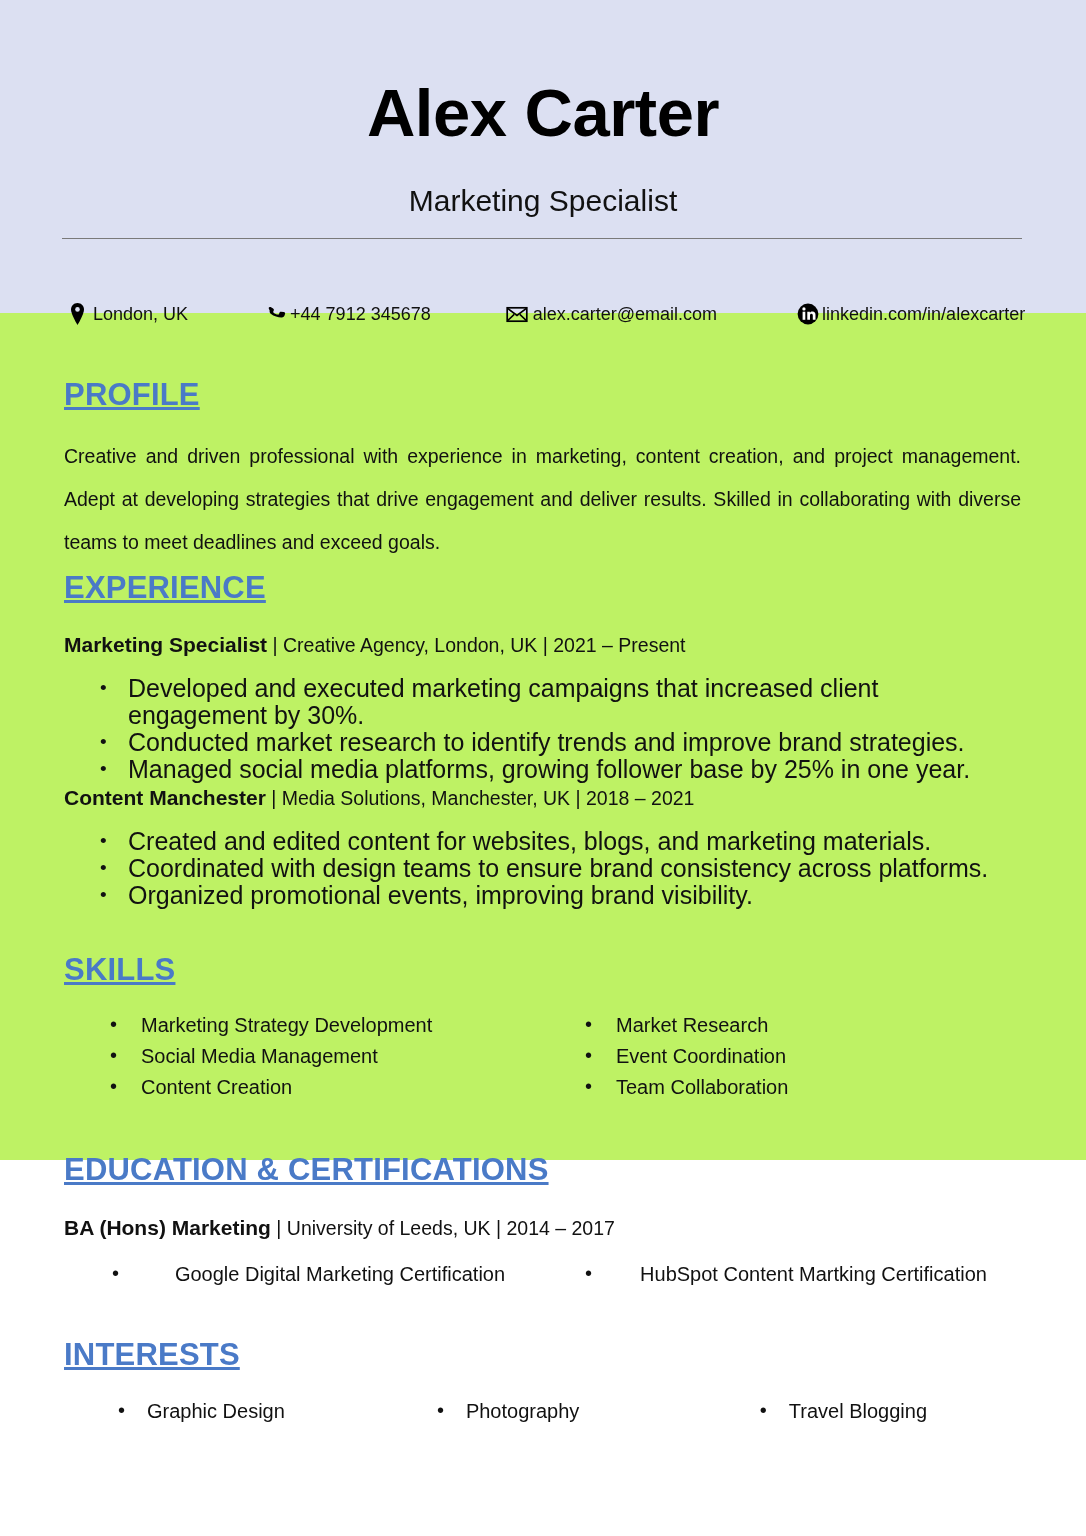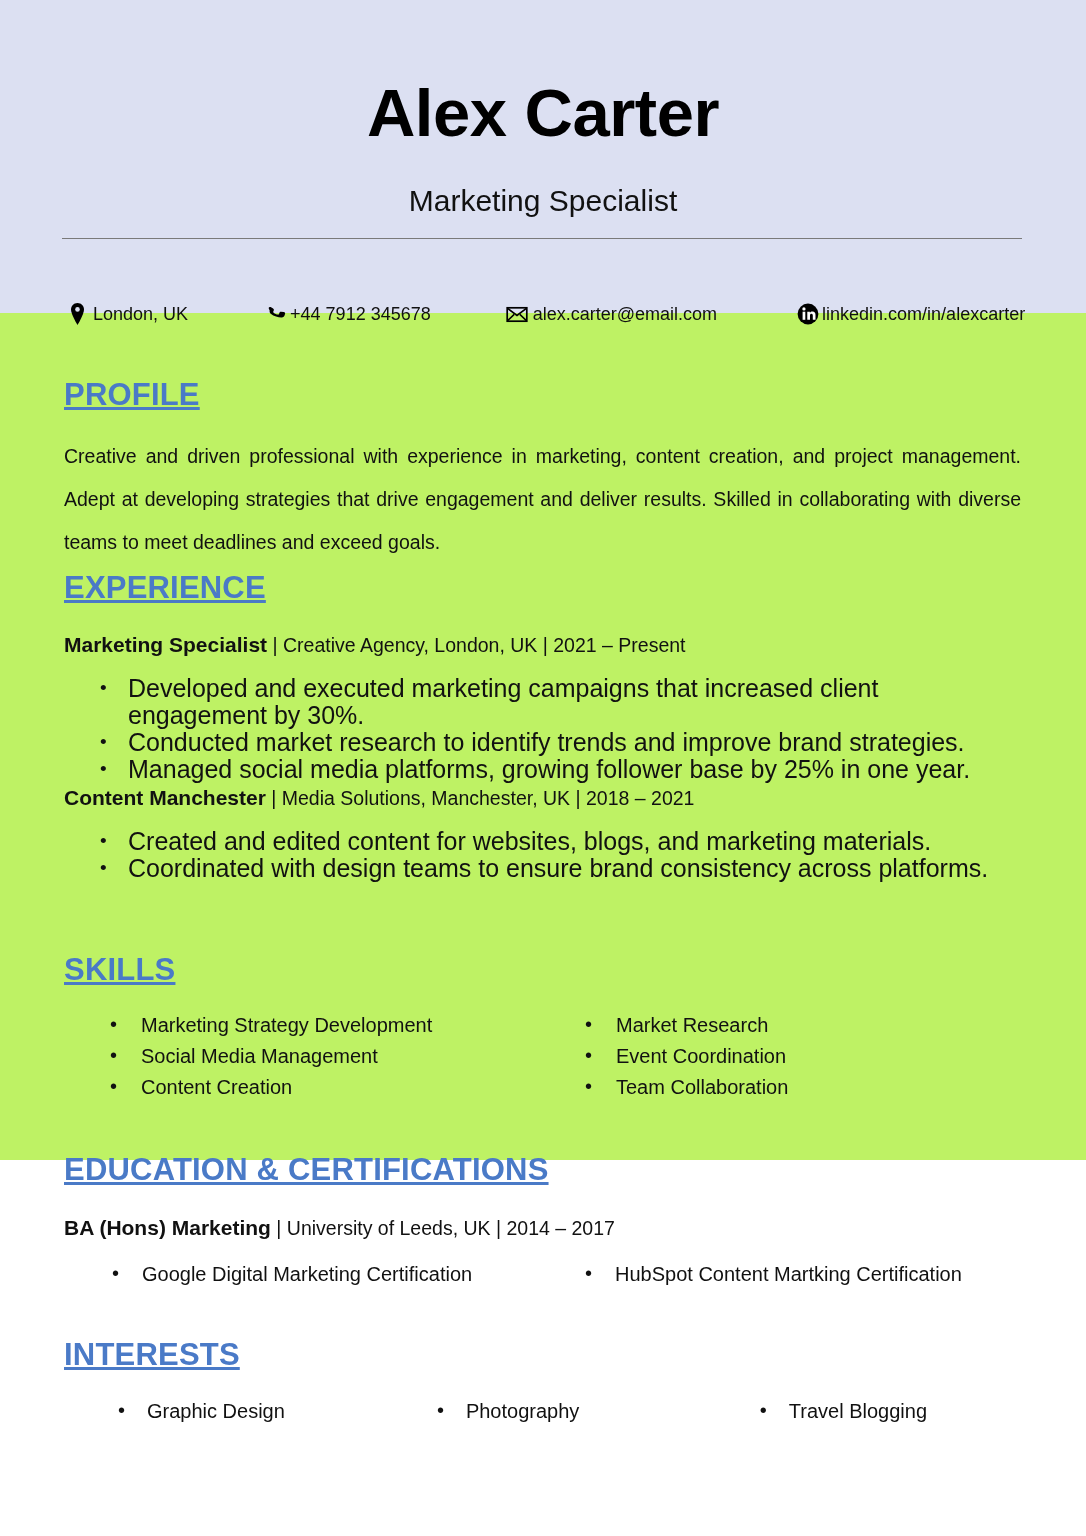--- a/index.html
+++ b/index.html
@@ -200,21 +200,21 @@
 
   
   .h-education { left: 0; top: 839px; }
   .edu-head { left: 0; top: 901px; }
   .edu-grid {
     left: 0;
     top: 946px;
     width: 957px;
     display: flex;
   }
-  .edu-col { width: 474px; }
+  .edu-col { width: 474px; text-align: center; }
   .edu-col.left  { padding-left: 48px; box-sizing: border-box; }
   .edu-col.right { padding-left: 47px; box-sizing: border-box; }
   .edu-col ul.bullets li {
     font-size: 20px;
     line-height: 30px;
     padding-left: 30px;
   }
   .edu-col ul.bullets li::before {
     font-size: 20px;
     line-height: 30px;
@@ -321,20 +321,21 @@
       <li>Managed social media platforms, growing follower base by 25% in one year.</li>
     </ul>
 
     <div class="abs entry-line exp2-head">
       <span class="entry-role">Content Manchester</span><span class="entry-meta"> | Media Solutions, Manchester, UK | 2018 – 2021</span>
     </div>
 
     <ul class="abs bullets exp2-list">
       <li>Created and edited content for websites, blogs, and marketing materials.</li>
       <li>Coordinated with design teams to ensure brand consistency across platforms.</li>
+      <li>Organized promotional events, improving brand visibility.</li>
     </ul>
 
     <div class="abs section-heading h-skills">SKILLS</div>
 
     <div class="abs skills-grid">
       <div class="skills-col left">
         <ul class="bullets">
           <li>Marketing Strategy Development</li>
           <li>Social Media Management</li>
           <li>Content Creation</li>

